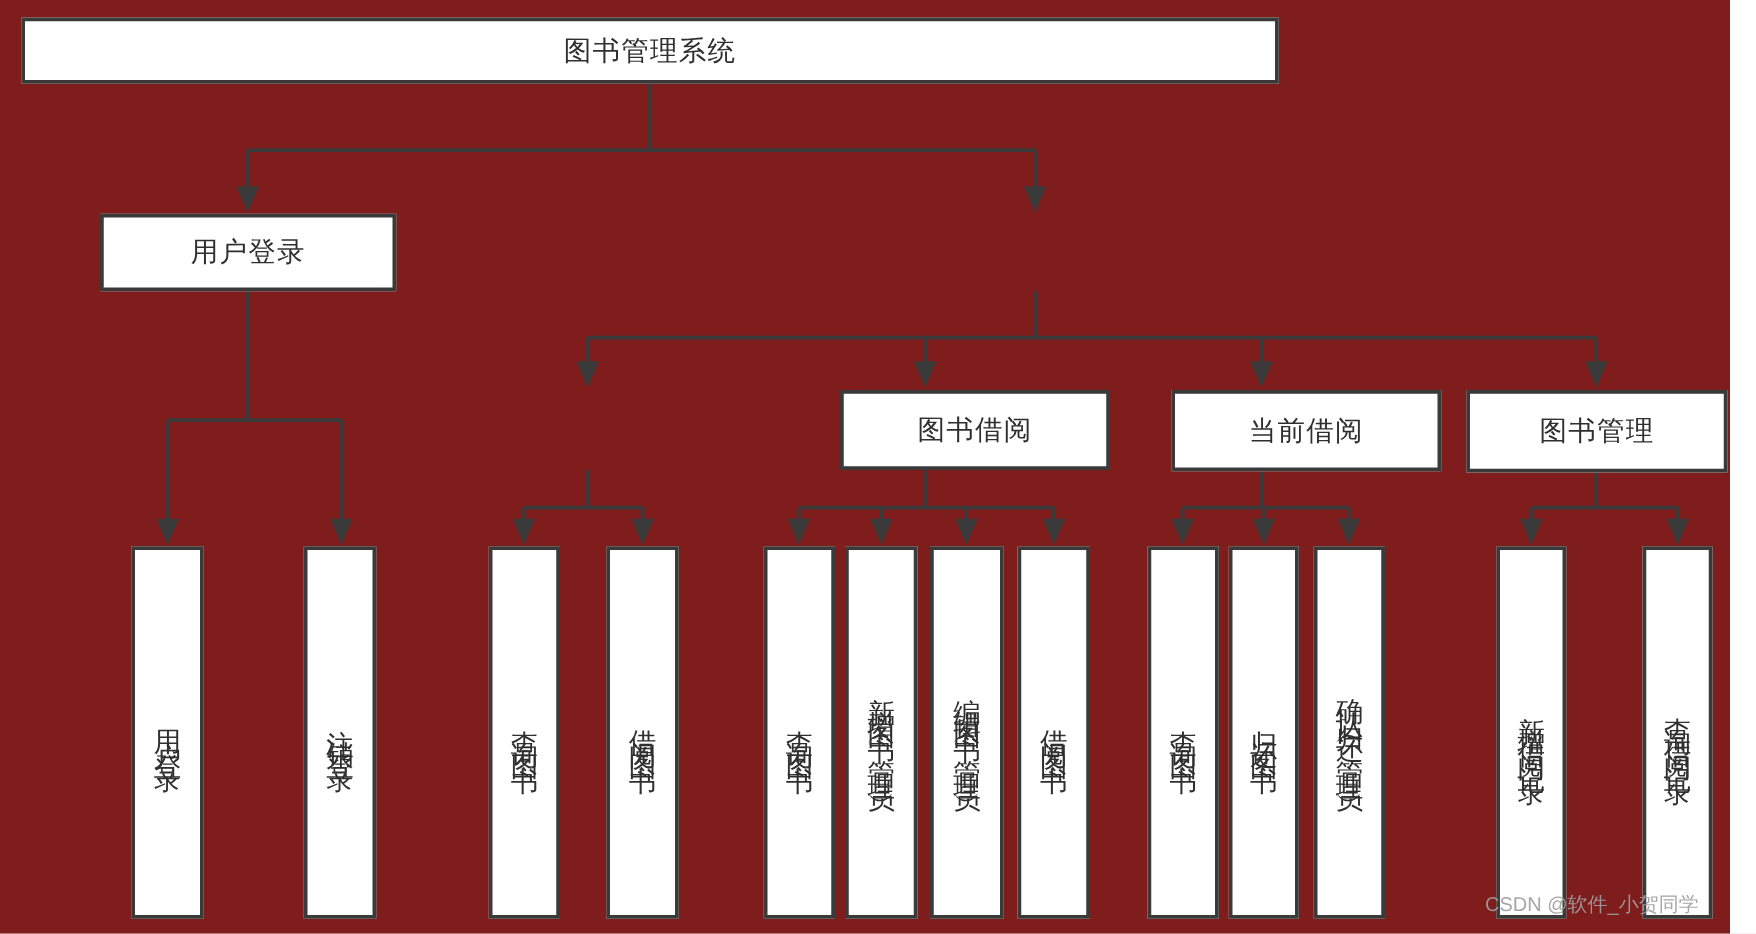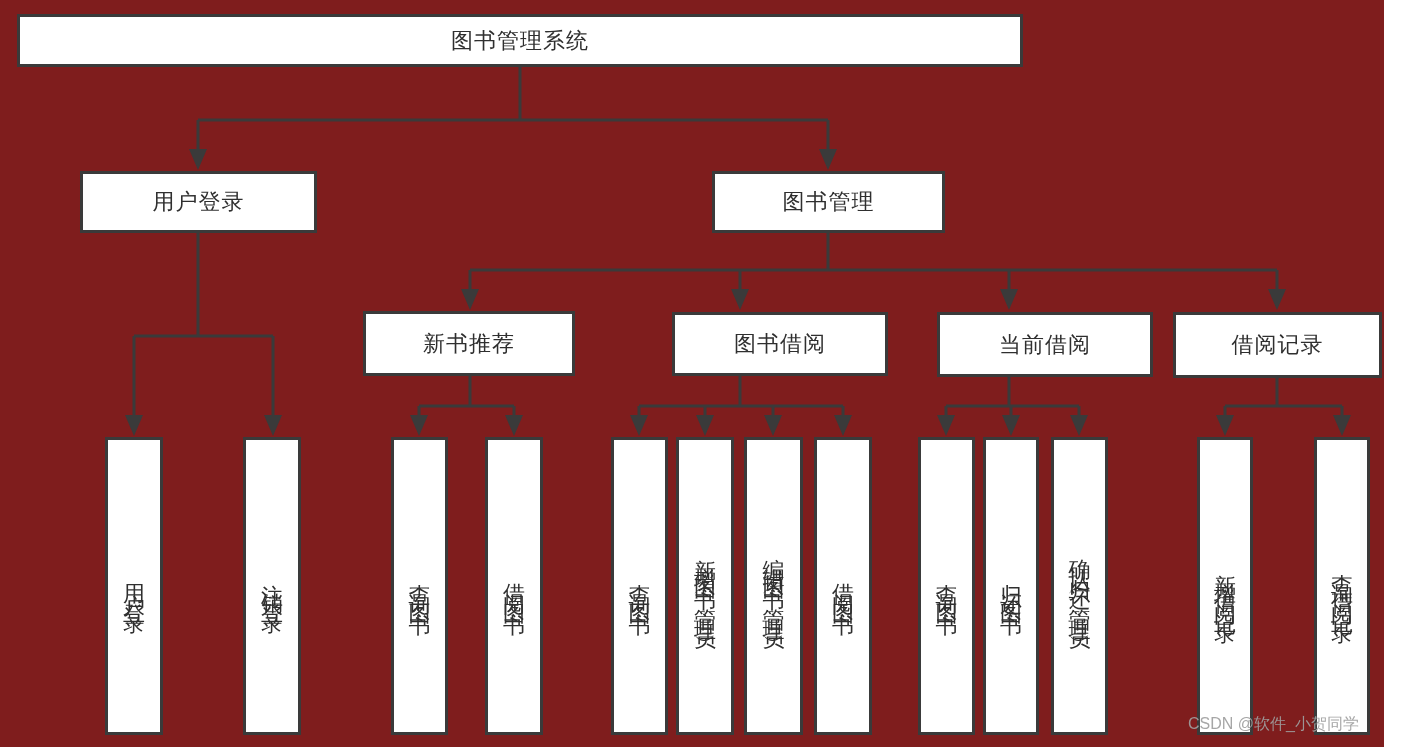--- a/index.html
+++ b/index.html
@@ -107,35 +107,29 @@
     </g>
   </svg>
 
   <div class="node" style="left:17px; top:14px; width:1006px; height:53px;">
     <span class="h-label">图书管理系统</span>
   </div>
 
   <div class="node" style="left:80px; top:171px; width:237px; height:62px;">
     <span class="h-label">用户登录</span>
   </div>
-  <div class="node" style="left:712px; top:171px; width:233px; height:62px;">
-    <span class="h-label">图书管理</span>
-  </div>
 
-  <div class="node" style="left:363px; top:311px; width:212px; height:65px;">
-    <span class="h-label">新书推荐</span>
-  </div>
   <div class="node" style="left:632px; top:312px; width:216px; height:64px;margin-left:40px;">
     <span class="h-label">图书借阅</span>
   </div>
   <div class="node" style="left:937px; top:312px; width:216px; height:65px;">
     <span class="h-label">当前借阅</span>
   </div>
   <div class="node" style="left:1173px; top:312px; width:209px; height:66px;">
-    <span class="h-label">借阅记录</span>
+    <span class="h-label">图书管理</span>
   </div>
 
   <div class="node" style="left:105px; top:437px; width:58px; height:298px;">
     <span class="v-label">用户登录</span>
   </div>
   <div class="node" style="left:243px; top:437px; width:58px; height:298px;">
     <span class="v-label">注销登录</span>
   </div>
 
   <div class="node" style="left:391px; top:437px; width:57px; height:298px;">

